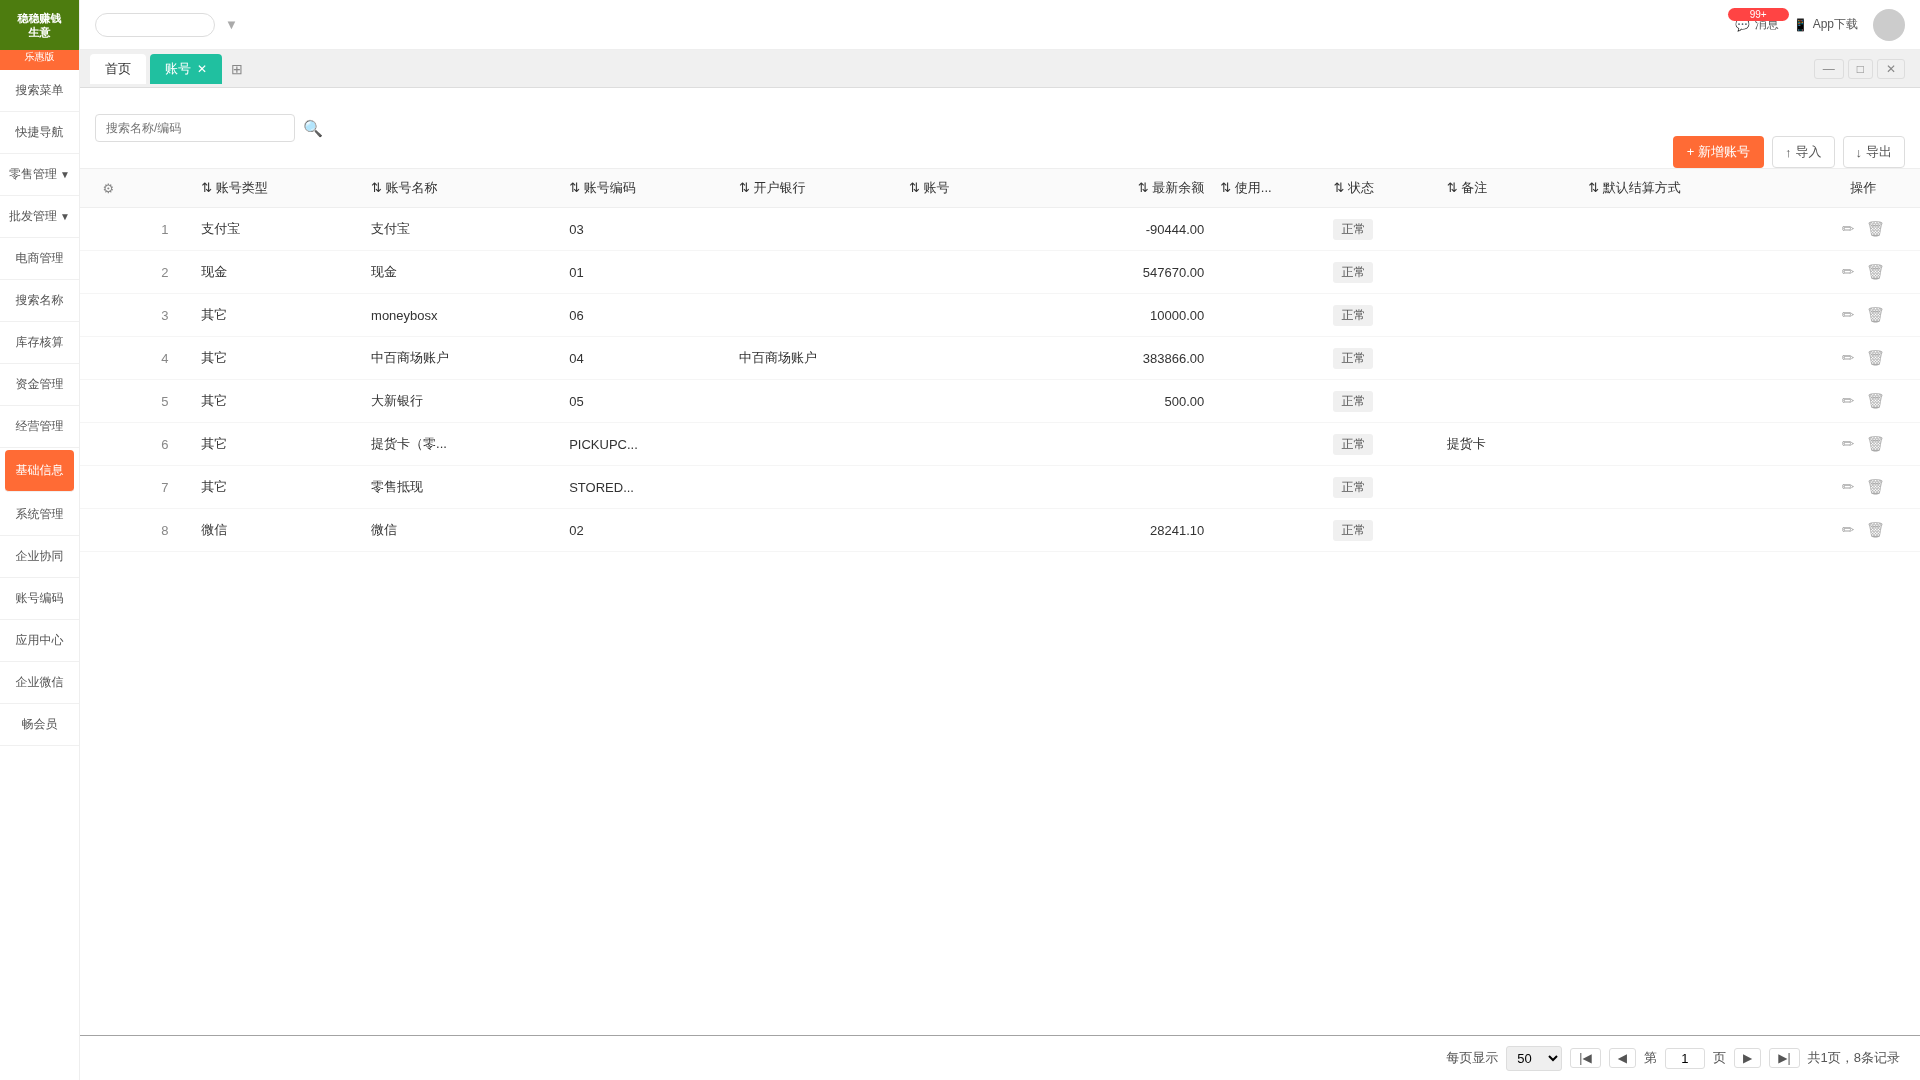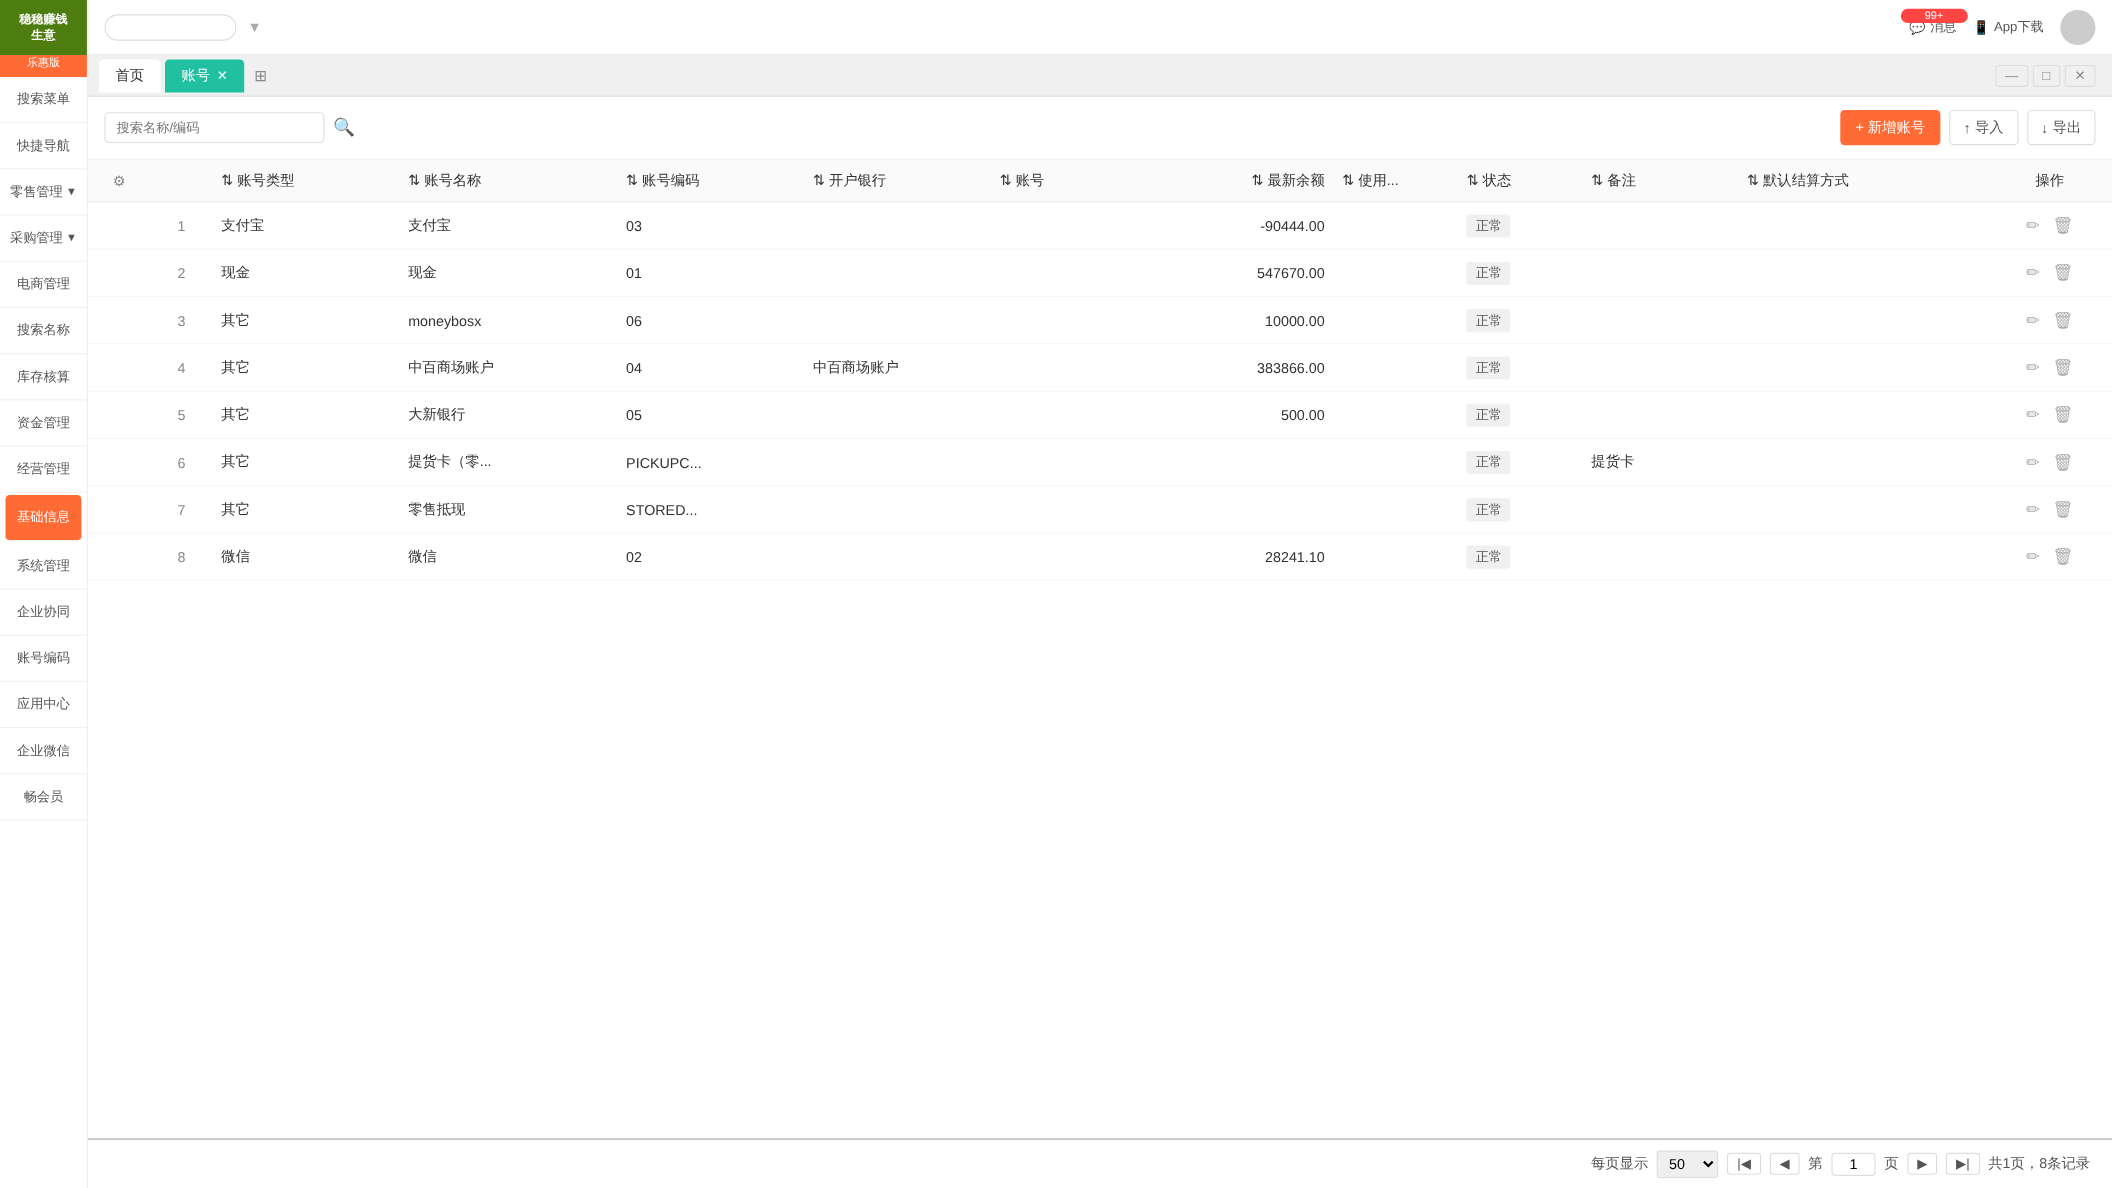--- a/index.html
+++ b/index.html
@@ -116,39 +116,39 @@
       flex: 1;
       background: #fff;
       display: flex;
       flex-direction: column;
       overflow: hidden;
       position: relative;
     }
 
     
     .content-toolbar {
-      padding: 12px 15px;
+      padding: 0 15px;
       display: flex;
       align-items: center;
       justify-content: space-between;
       border-bottom: 1px solid #eee;
     }
     .search-area { display: flex; align-items: center; gap: 8px; }
     .search-input {
       border: 1px solid #ddd;
       border-radius: 4px;
       padding: 6px 10px;
       font-size: 12px;
       width: 200px;
       outline: none;
     }
     .search-btn {
       background: none; border: none; cursor: pointer; color: #aaa; font-size: 16px;
     }
-    .action-btns { display: flex; align-items: flex-end; gap: 8px; }
+    .action-btns { display: flex; align-items: flex-end; gap: 8px; margin-top: 48px; }
     .btn-primary {
       background: #ff6b35; color: #fff; border: none; border-radius: 4px;
       padding: 7px 14px; font-size: 13px; cursor: pointer; display: flex; align-items: center; gap: 4px;
     }
     .btn-secondary {
       background: #fff; color: #555; border: 1px solid #ddd; border-radius: 4px;
       padding: 6px 12px; font-size: 13px; cursor: pointer; display: flex; align-items: center; gap: 4px;
     }
 
     
@@ -236,21 +236,21 @@
       <div>搜索菜单</div>
     </div>
     <div class="sidebar-item">
       <div>快捷导航</div>
     </div>
     <div class="sidebar-item" style="display:flex;align-items:center;justify-content:center;gap:3px;">
       <span>零售管理</span>
       <span style="font-size:10px;">▼</span>
     </div>
     <div class="sidebar-item" style="display:flex;align-items:center;justify-content:center;gap:3px;">
-      <span>采购管理</span>
+      <span>批发管理</span>
       <span style="font-size:10px;">▼</span>
     </div>
     <div class="sidebar-item">
       <div>电商管理</div>
     </div>
     <div class="sidebar-item">
       <div>搜索名称</div>
     </div>
     <div class="sidebar-item">
       <div>库存核算</div>

